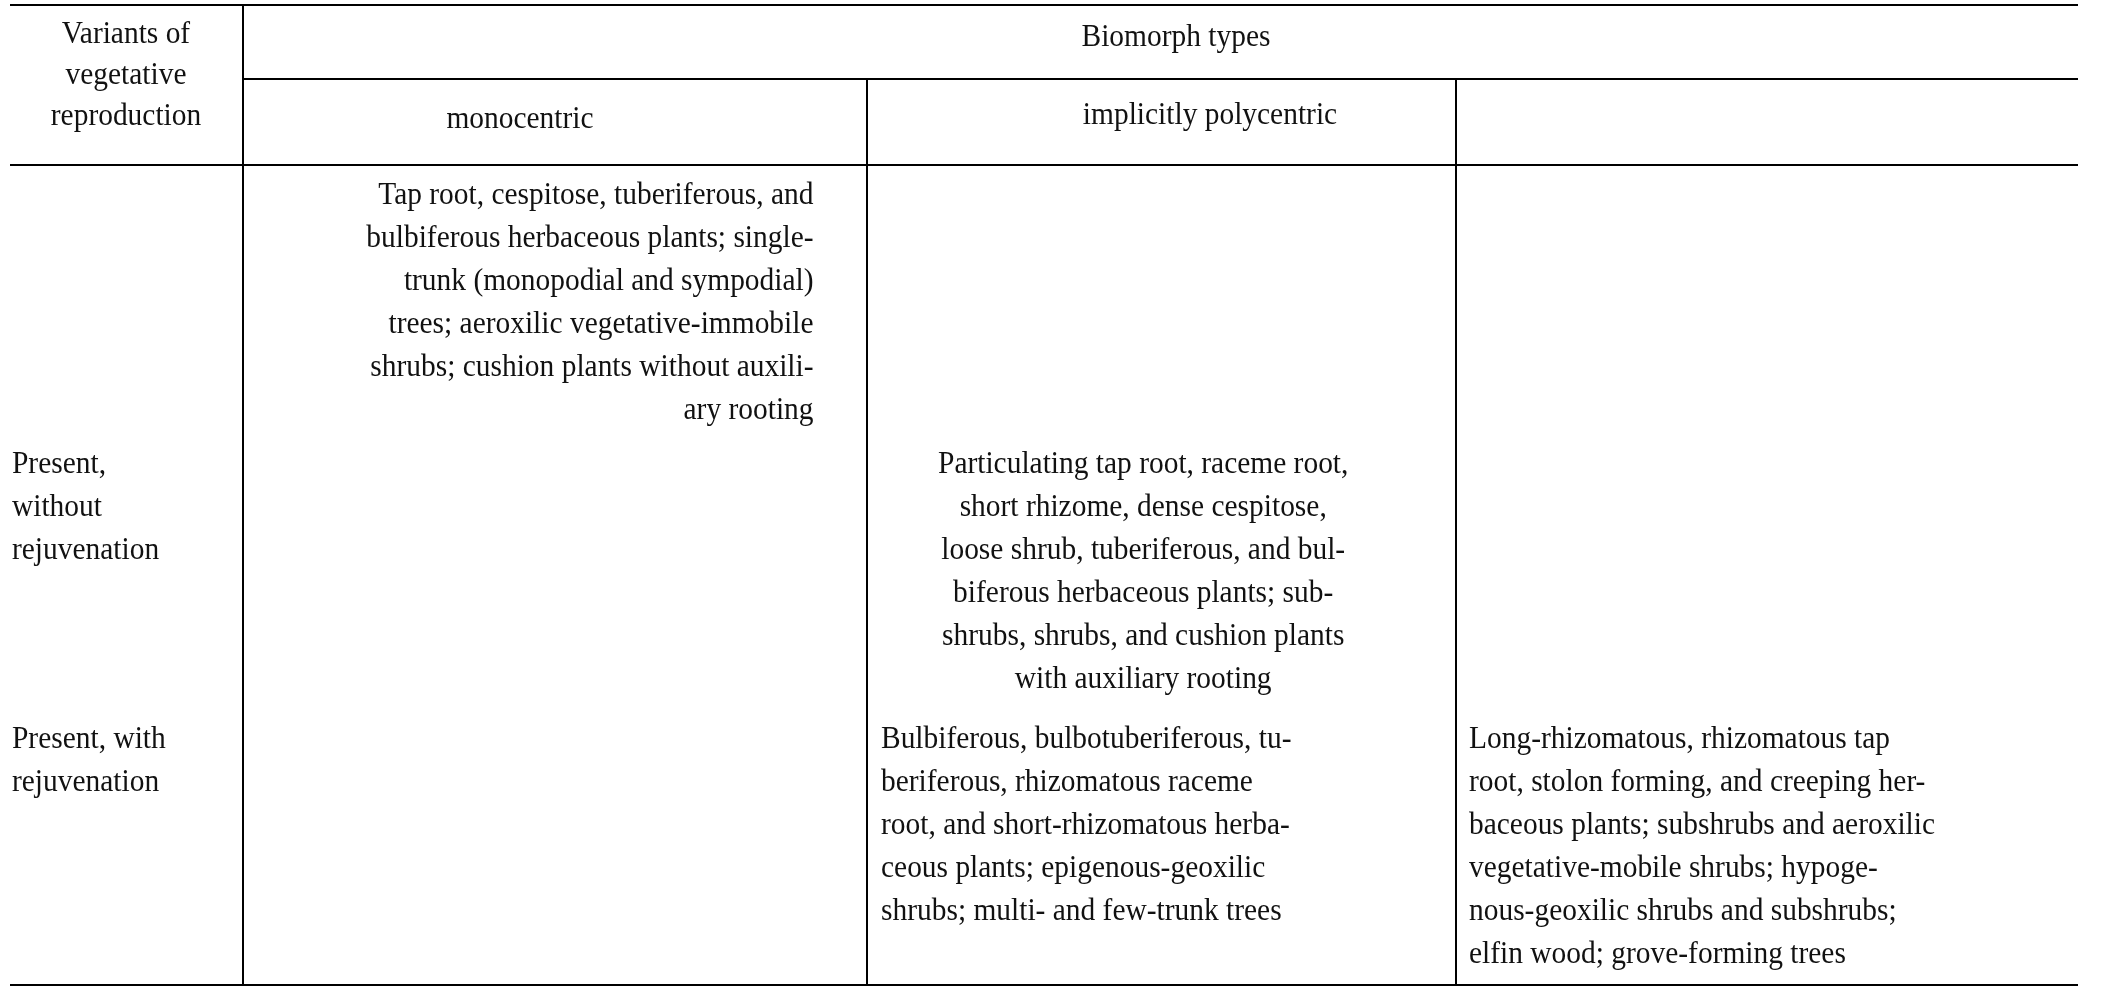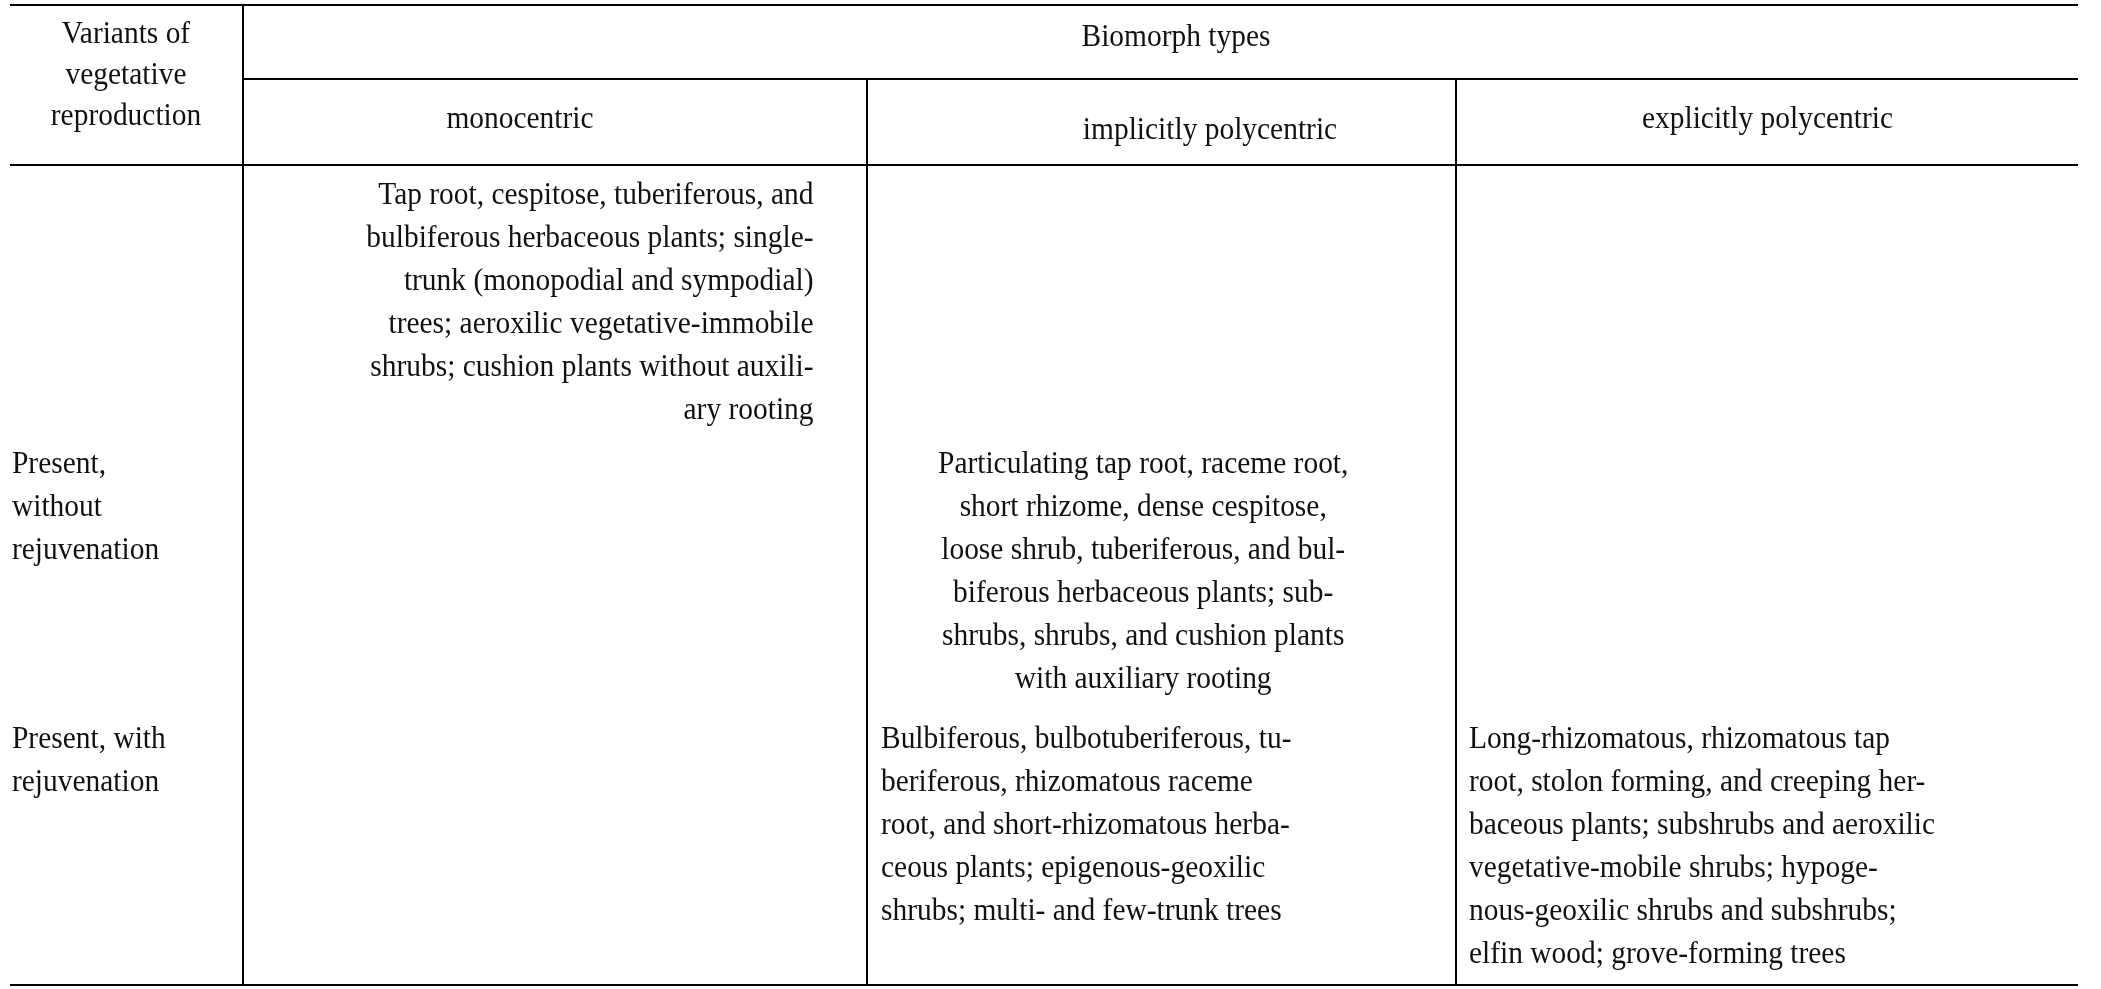--- a/index.html
+++ b/index.html
@@ -71,25 +71,22 @@
     <span class="line">reproduction</span>
   </div>
 
   <div class="cell center" style="left:244px; top:14px; width:1834px;padding-left:15px;">
     <span class="line">Biomorph types</span>
   </div>
 
   <div class="cell center" style="left:244px; top:96px; width:552px;">
     <span class="line">monocentric</span>
   </div>
-  <div class="cell center" style="left:868px; top:107px; width:684px;">
+  <div class="cell center" style="left:868px; top:92px; width:684px;">
     <span class="line">implicitly polycentric</span>
-  </div>
-  <div class="cell center" style="left:1457px; top:96px; width:621px;">
-    <span class="line">explicitly polycentric</span>
   </div>
 
   <div class="cell" style="left:256px; top:172px; width:606px;text-align:right;">
     <span class="line">Tap root, cespitose, tuberiferous, and</span>
     <span class="line">bulbiferous herbaceous plants; single-</span>
     <span class="line">trunk (monopodial and sympodial)</span>
     <span class="line">trees; aeroxilic vegetative-immobile</span>
     <span class="line">shrubs; cushion plants without auxili-</span>
     <span class="line">ary rooting</span>
   </div>

